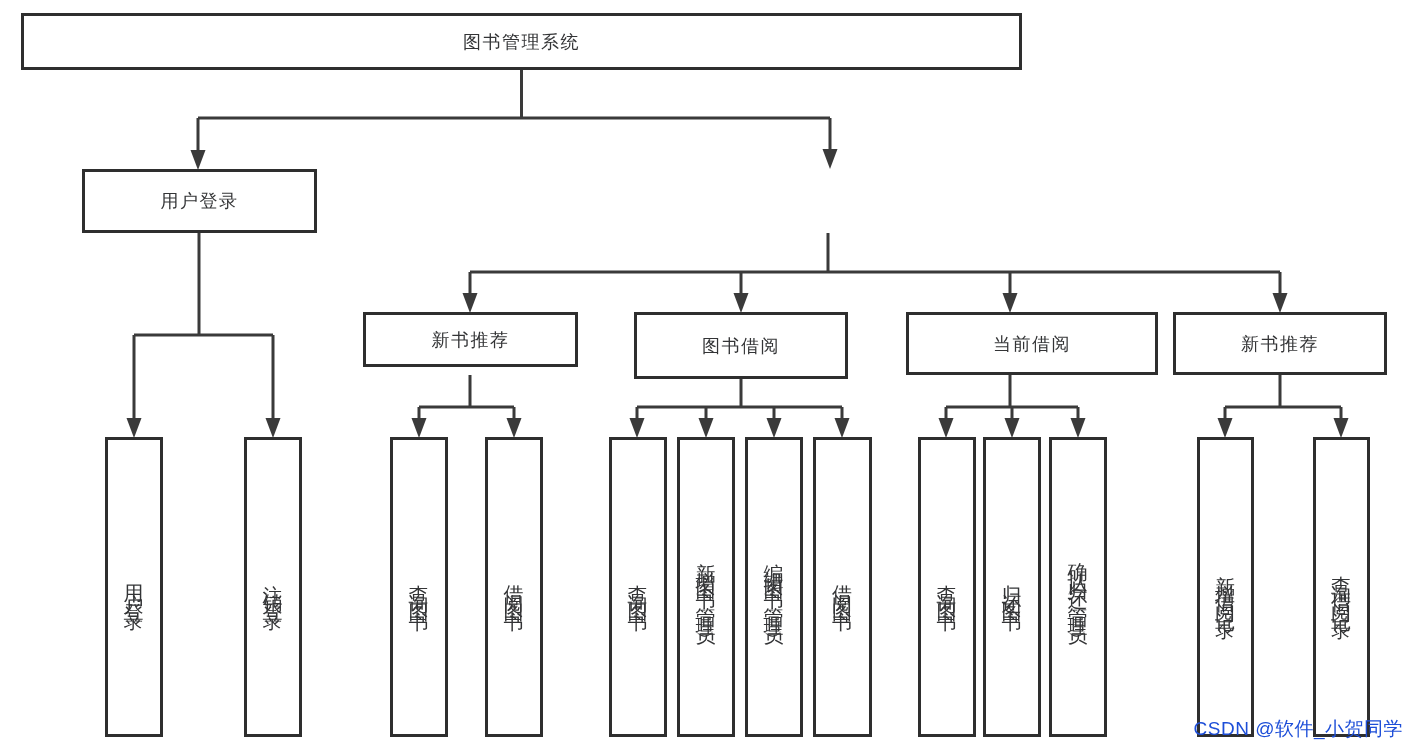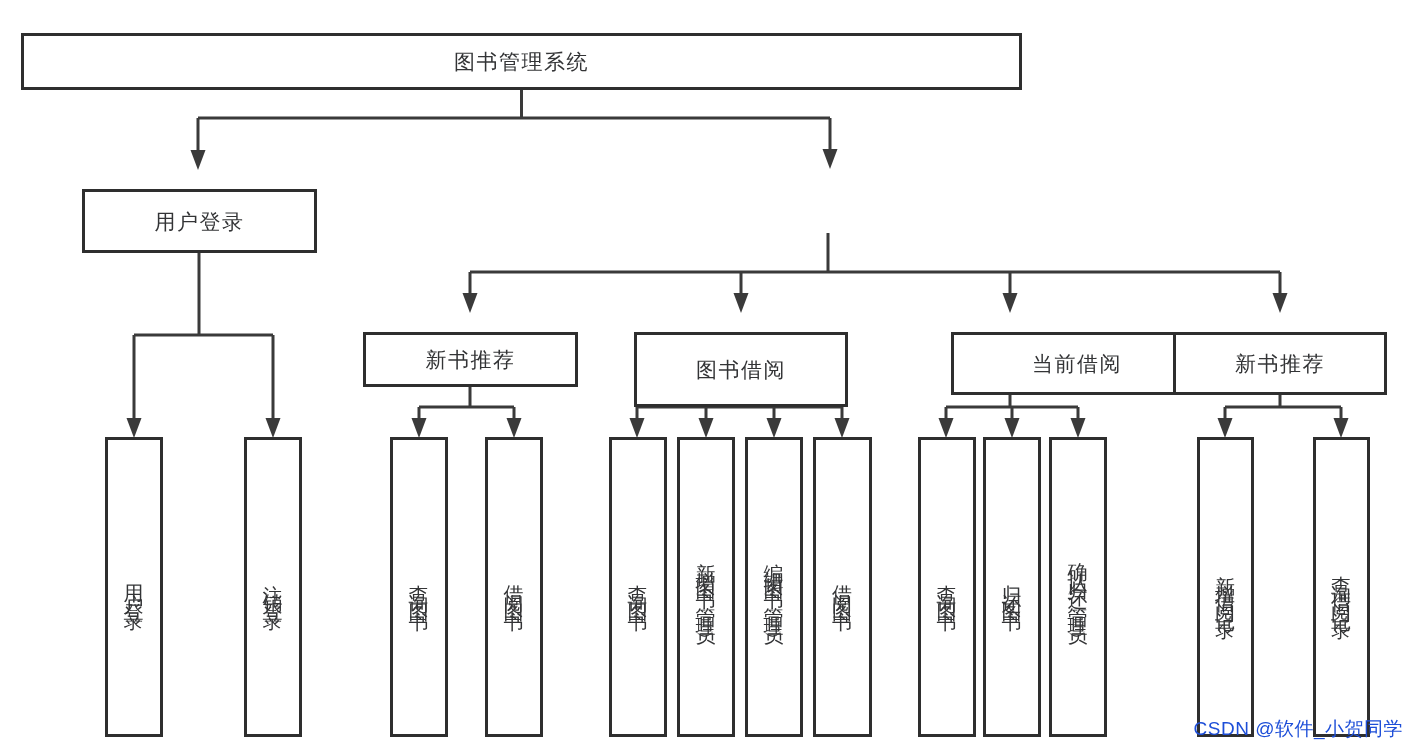--- a/index.html
+++ b/index.html
@@ -16,25 +16,24 @@
     box-sizing:border-box;
     background:#ffffff;
     border:3px solid #2e2e2e;
     color:#333436;
     display:flex;
     align-items:center;
     justify-content:center;
     z-index:2;
   }
   .node.h{
-    font-size:21px;
+    font-size:18px;
     letter-spacing:1.5px;
     line-height:1;
     white-space:nowrap;
-    margin-top:20px;
   }
   .node.v{
     writing-mode:vertical-rl;
     text-orientation:mixed;
     font-size:20px;
     letter-spacing:9px;
     line-height:1;
   }
   .watermark{
     position:absolute;
@@ -97,22 +96,22 @@
       <polygon points="1217.5,418 1232.5,418 1225,438"></polygon>
       <polygon points="1333.5,418 1348.5,418 1341,438"></polygon>
     </g>
   </svg>
 
   <div class="node h" style="left:21px;top:13px;width:1001px;height:57px">图书管理系统</div>
 
   <div class="node h" style="left:82px;top:169px;width:235px;height:64px">用户登录</div>
 
   <div class="node h" style="left:363px;top:312px;width:215px;height:55px">新书推荐</div>
-  <div class="node h" style="left:634px;top:312px;width:214px;height:75px">图书借阅</div>
-  <div class="node h" style="left:951px;top:312px;width:252px;height:63px">当前借阅</div>
+  <div class="node h" style="left:634px;top:312px;width:214px;height:67px">图书借阅</div>
+  <div class="node h" style="left:906px;top:312px;width:252px;height:63px">当前借阅</div>
   <div class="node h" style="left:1173px;top:312px;width:214px;height:63px">新书推荐</div>
 
   <div class="node v" style="left:105px;top:437px;width:58px;height:300px">用户登录</div>
   <div class="node v" style="left:244px;top:437px;width:58px;height:300px">注销登录</div>
 
   <div class="node v" style="left:390px;top:437px;width:58px;height:300px">查询图书</div>
   <div class="node v" style="left:485px;top:437px;width:58px;height:300px">借阅图书</div>
 
   <div class="node v" style="left:609px;top:437px;width:58px;height:300px">查询图书</div>
   <div class="node v" style="left:677px;top:437px;width:58px;height:300px">新增图书（管理员）</div>

